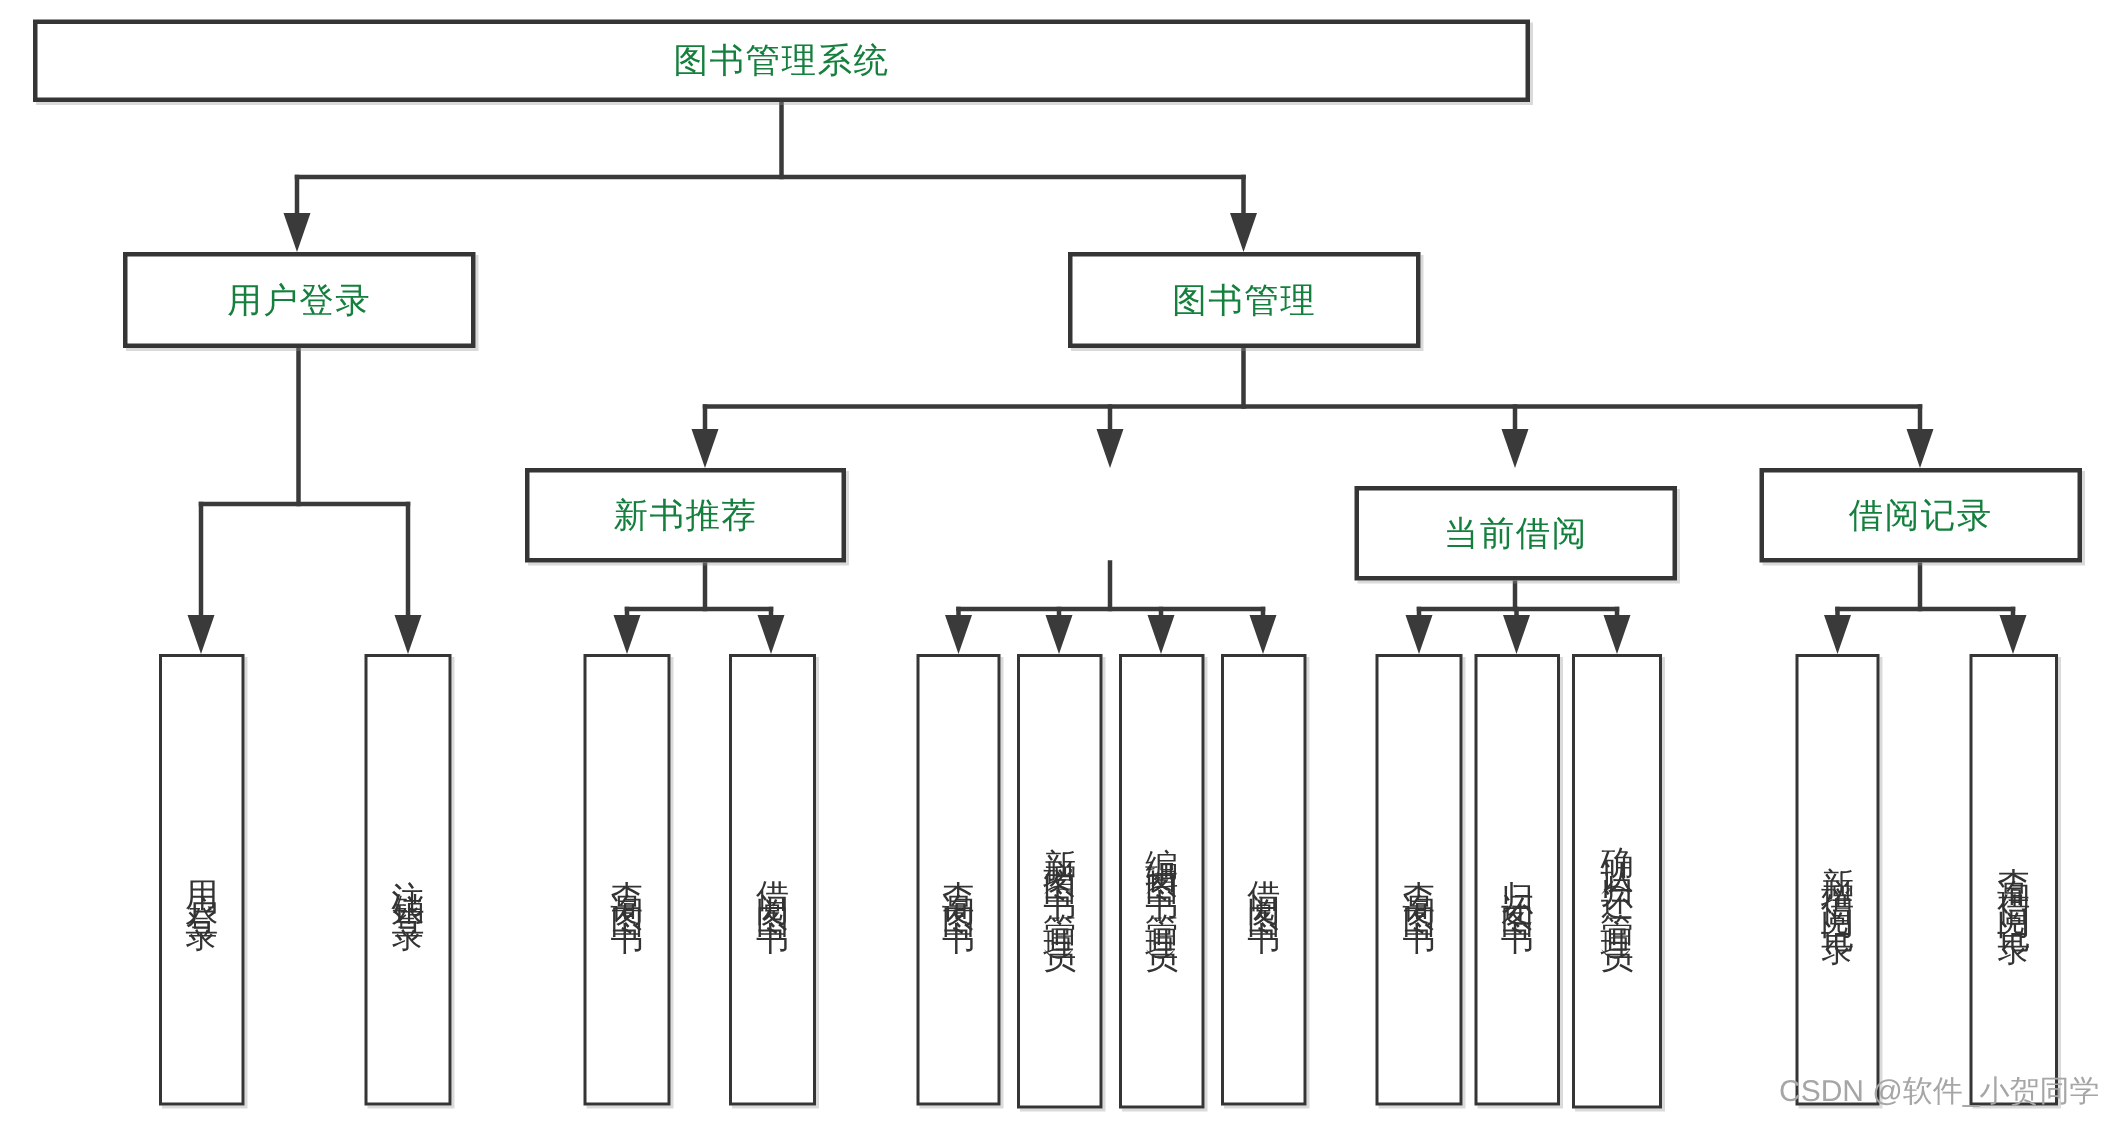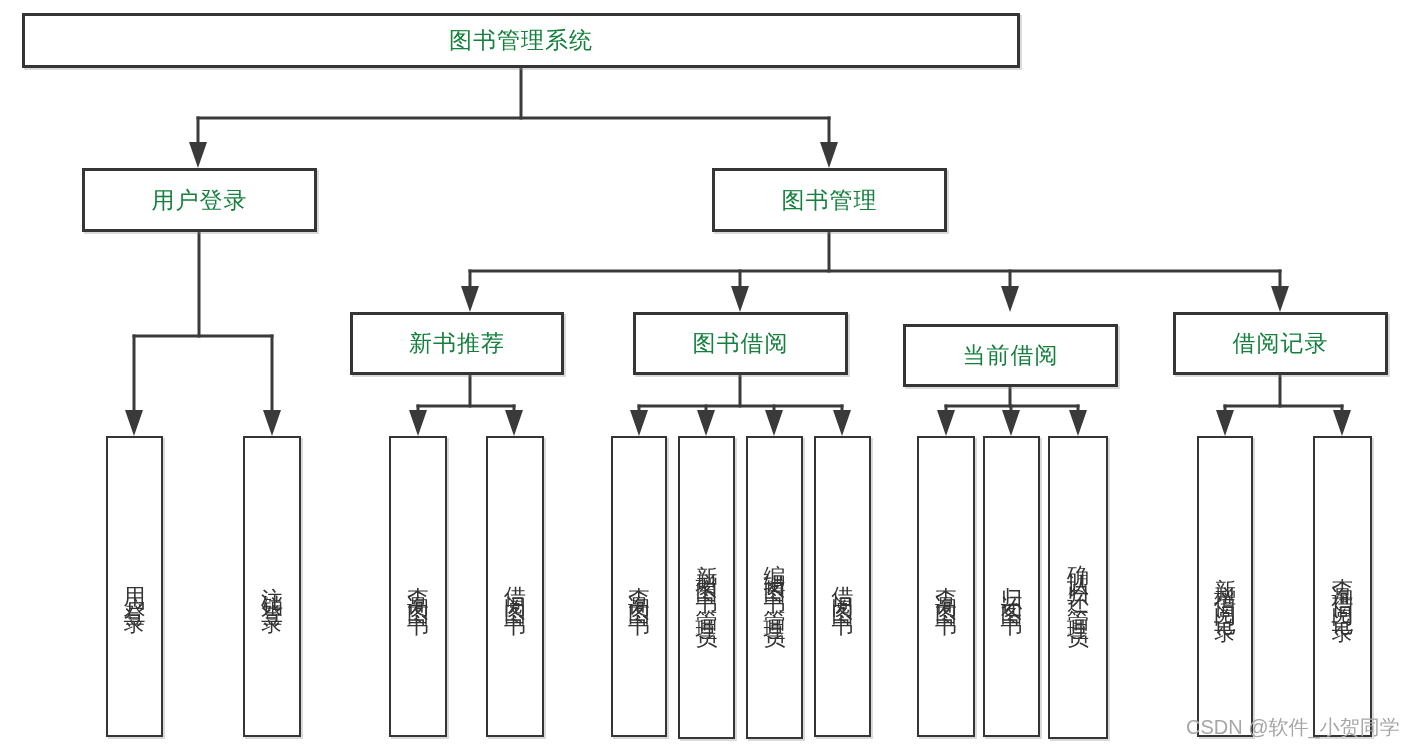--- a/index.html
+++ b/index.html
@@ -131,23 +131,20 @@
   <div class="box" style="left:82px; top:168px; width:235px; height:64px;">
     <span class="hlabel">用户登录</span>
   </div>
   <div class="box" style="left:712px; top:168px; width:235px; height:64px;">
     <span class="hlabel">图书管理</span>
   </div>
 
   <div class="box" style="left:350px; top:312px; width:214px; height:63px;">
     <span class="hlabel">新书推荐</span>
   </div>
-  <div class="box" style="left:633px; top:312px; width:215px; height:63px;">
-    <span class="hlabel">图书借阅</span>
-  </div>
   <div class="box" style="left:903px; top:324px; width:215px; height:63px;">
     <span class="hlabel">当前借阅</span>
   </div>
   <div class="box" style="left:1173px; top:312px; width:215px; height:63px;">
     <span class="hlabel">借阅记录</span>
   </div>
 
   <div class="box leaf" style="left:106px; top:436px; width:57px; height:301px;">
     <span class="vtext">用户登录</span>
   </div>

